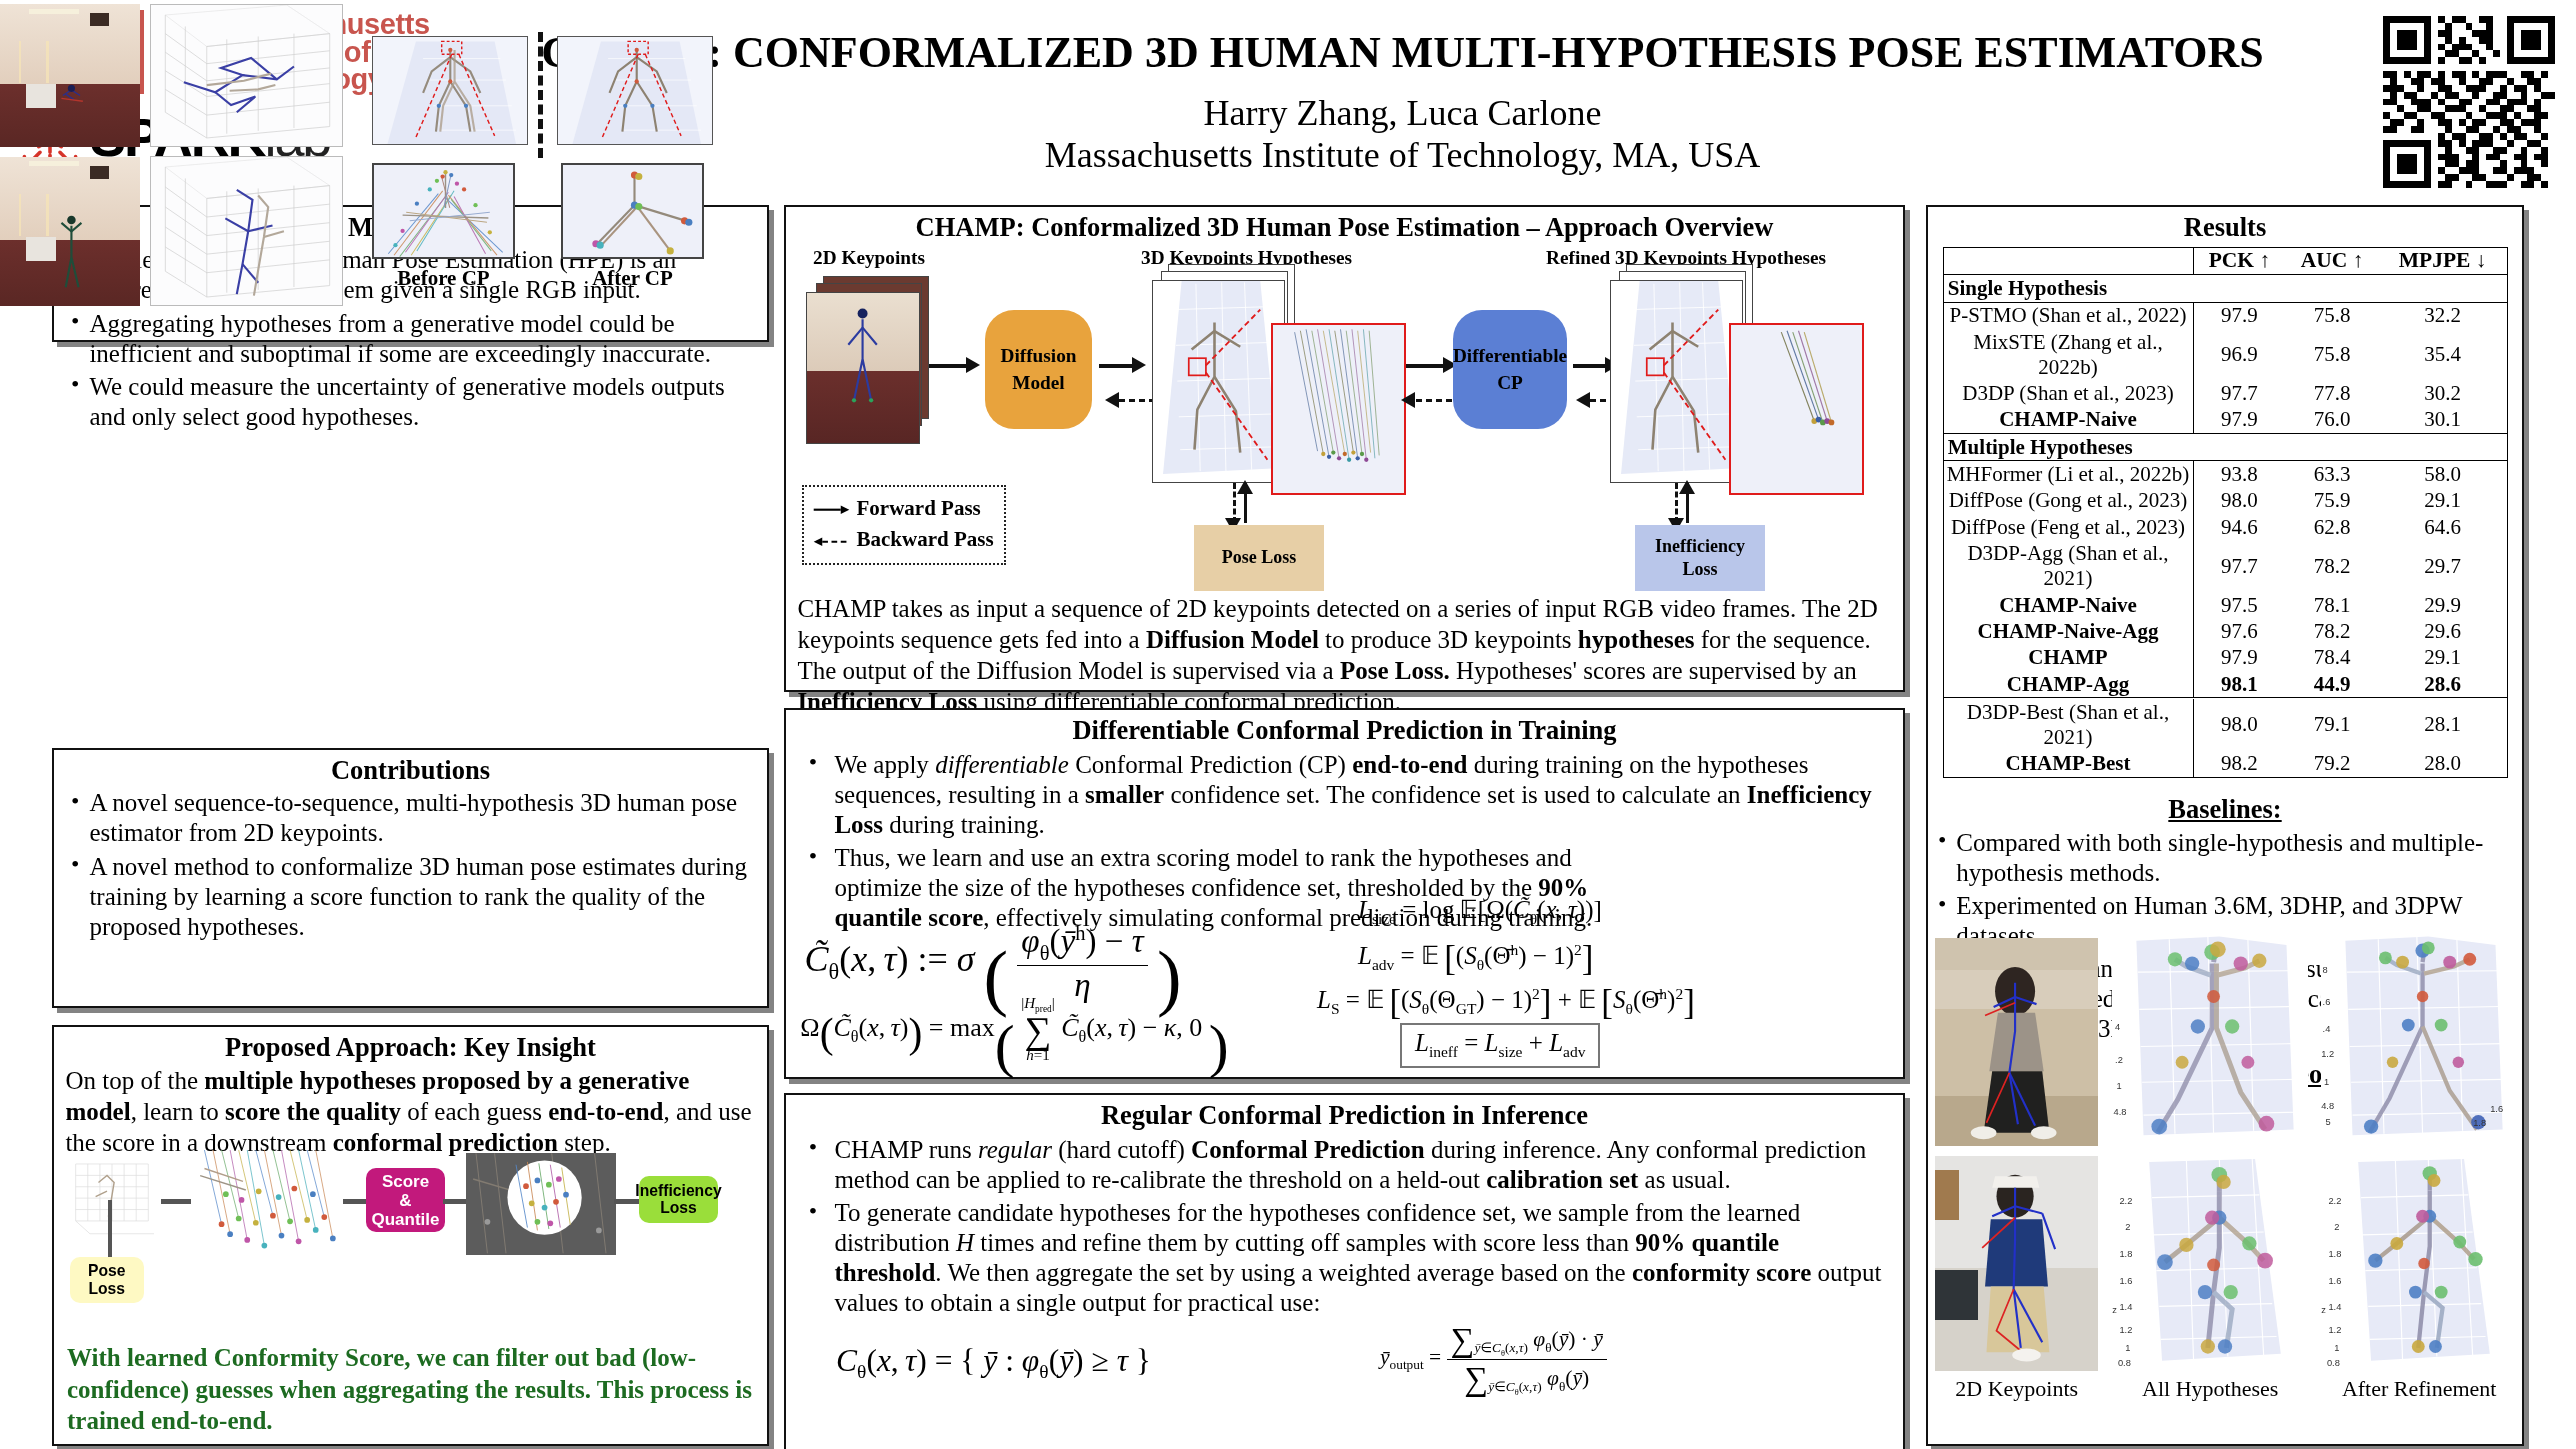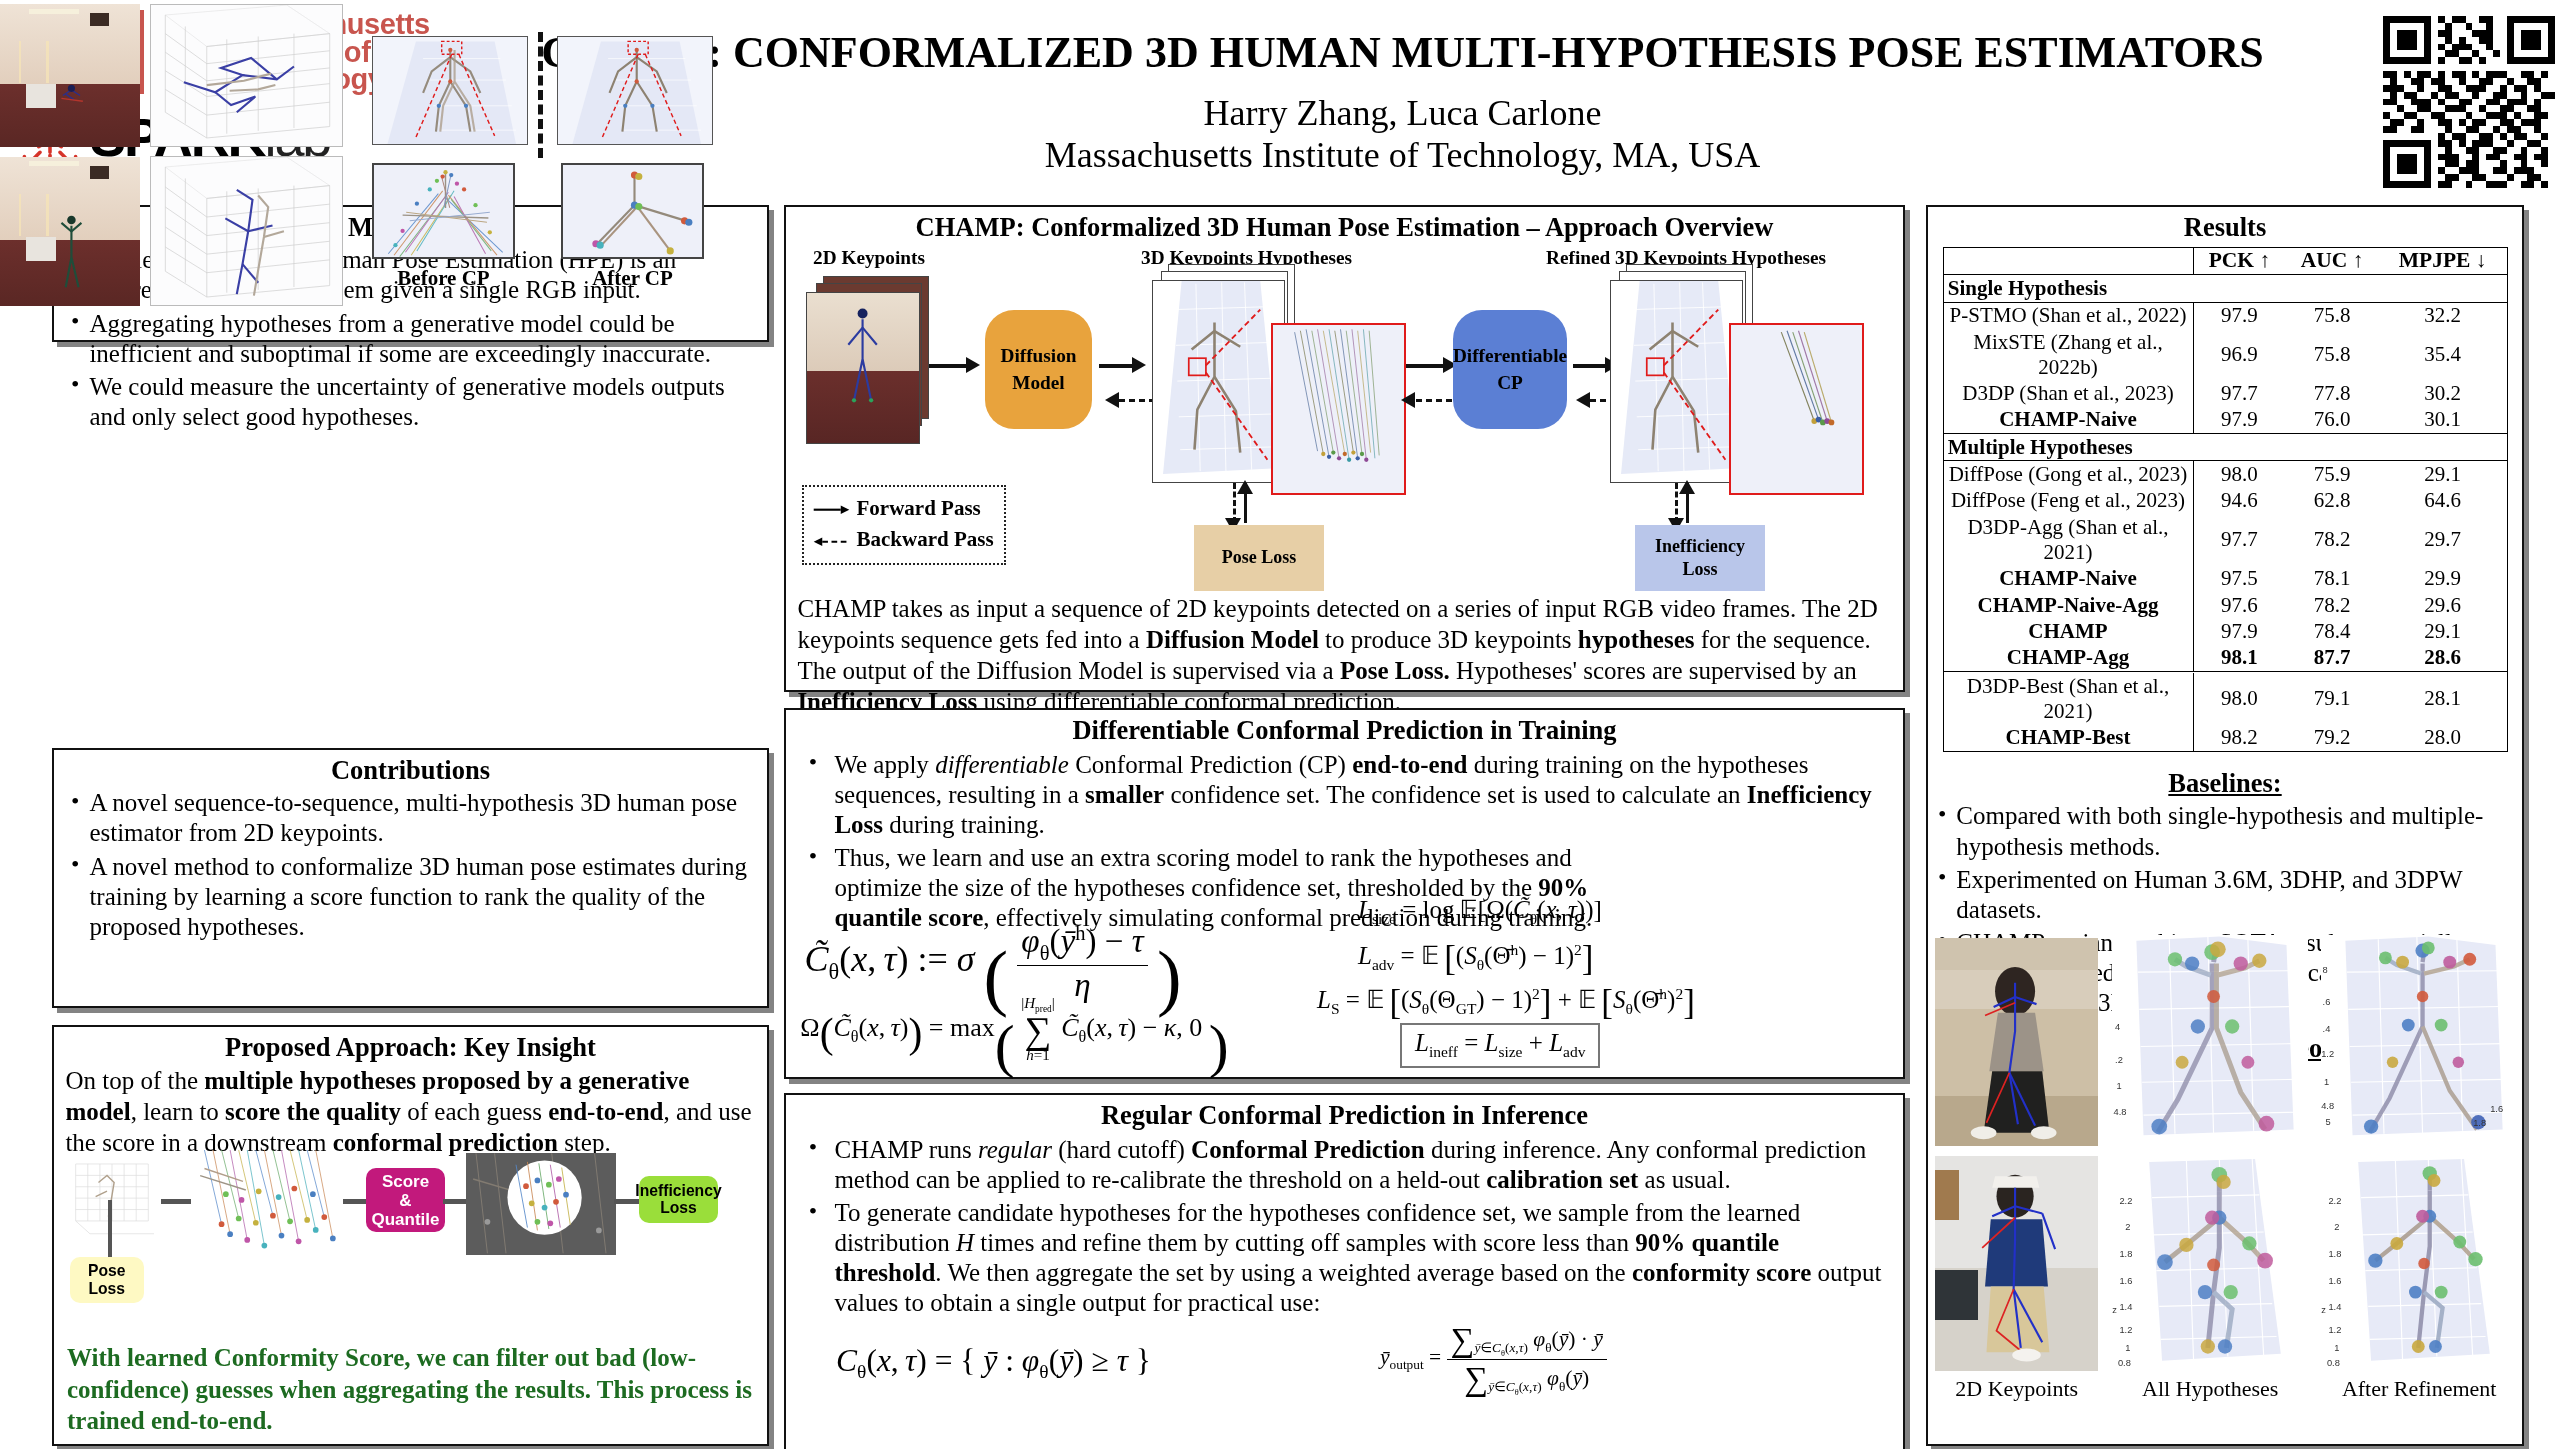--- a/index.html
+++ b/index.html
@@ -992,20 +992,26 @@
           <tr>
             <td class="l b">CHAMP-Naive</td>
             <td class="c vline">97.9</td>
             <td class="c">76.0</td>
             <td class="c">30.1</td>
           </tr>
           <tr>
             <td colspan="4" class="grp tline-top tline-bottom">Multiple Hypotheses</td>
           </tr>
           <tr>
+            <td class="l">MHFormer (Li et al., 2022b)</td>
+            <td class="c vline">93.8</td>
+            <td class="c">63.3</td>
+            <td class="c">58.0</td>
+          </tr>
+          <tr>
             <td class="l">DiffPose (Gong et al., 2023)</td>
             <td class="c vline">98.0</td>
             <td class="c">75.9</td>
             <td class="c">29.1</td>
           </tr>
           <tr>
             <td class="l">DiffPose (Feng et al., 2023)</td>
             <td class="c vline">94.6</td>
             <td class="c">62.8</td>
             <td class="c">64.6</td>
@@ -1030,21 +1036,21 @@
           </tr>
           <tr>
             <td class="l b">CHAMP</td>
             <td class="c vline">97.9</td>
             <td class="c">78.4</td>
             <td class="c">29.1</td>
           </tr>
           <tr>
             <td class="l b">CHAMP-Agg</td>
             <td class="c vline b">98.1</td>
-            <td class="c b">87.7</td>
+            <td class="c b">44.9</td>
             <td class="c b">28.6</td>
           </tr>
           <tr>
             <td colspan="4" style="border-top: 1.8px solid rgb(0, 0, 0); height: 1.4px; padding: 0px;"></td>
           </tr>
           <tr>
             <td class="l">D3DP-Best (Shan et al., 2021)</td>
             <td class="c vline">98.0</td>
             <td class="c">79.1</td>
             <td class="c">28.1</td>

